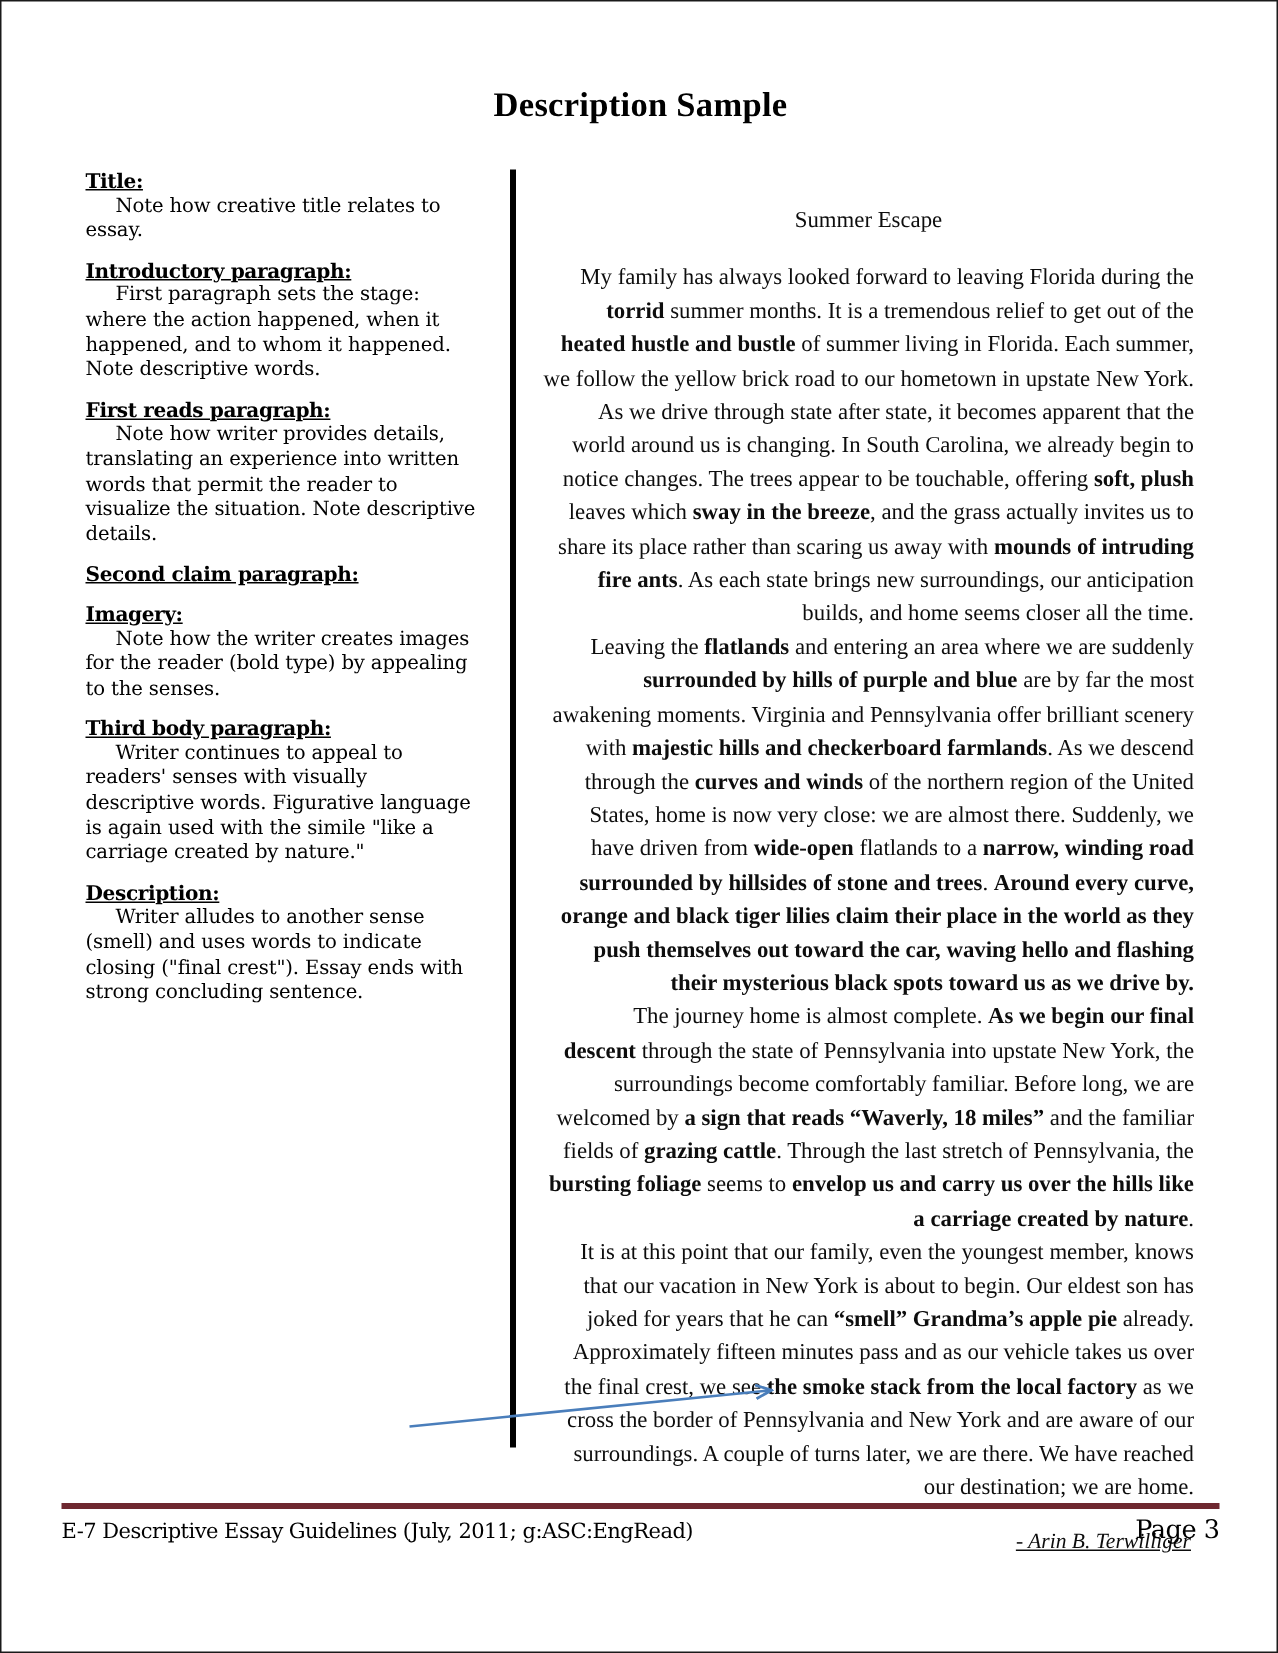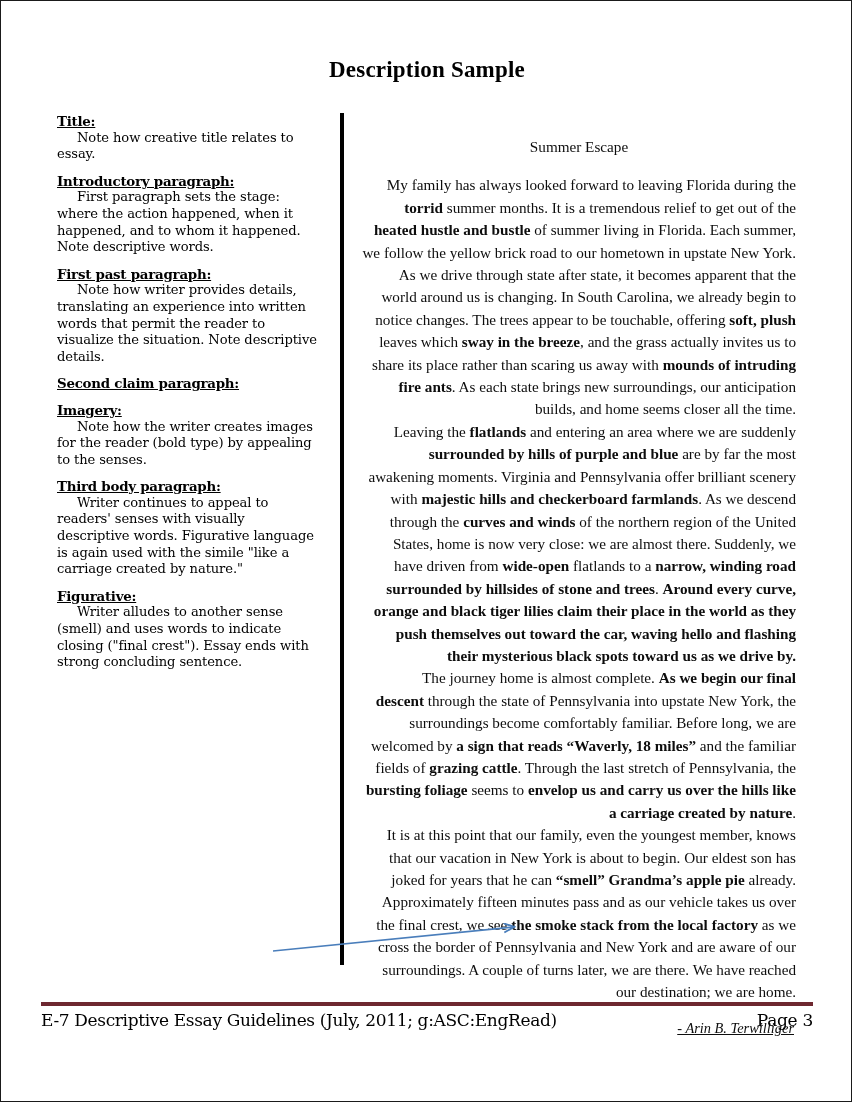--- a/index.html
+++ b/index.html
@@ -136,21 +136,21 @@
     left: 40px;
     top: 1009px;
     width: 772px;
     display: flex;
     align-items: baseline;
     justify-content: space-between;
     font-family: "DejaVu Serif", "Liberation Serif", serif;
     color: #000;
   }
   #footer-left {
-    font-size: 17px;
+    font-size: 14px;
     letter-spacing: -0.35px;
   }
   #footer-right {
     font-size: 17px;
     letter-spacing: -0.3px;
     text-align: right;
   }
 </style>
 </head>
 <body>
@@ -164,36 +164,36 @@
   <div id="annotations">
       <div class="ann-block">
         <span class="ann-head">Title:</span>
         <span class="ann-body">Note how creative title relates to essay.</span>
       </div>
       <div class="ann-block">
         <span class="ann-head">Introductory paragraph:</span>
         <span class="ann-body">First paragraph sets the stage: where the action happened, when it happened, and to whom it happened. Note descriptive words.</span>
       </div>
       <div class="ann-block">
-        <span class="ann-head">First past paragraph:</span>
+        <span class="ann-head">First reads paragraph:</span>
         <span class="ann-body">Note how writer provides details, translating an experience into written words that permit the reader to visualize the situation. Note descriptive details.</span>
       </div>
       <div class="ann-block">
         <span class="ann-head">Second claim paragraph:</span>
       </div>
       <div class="ann-block">
         <span class="ann-head">Imagery:</span>
         <span class="ann-body">Note how the writer creates images for the reader (bold type) by appealing to the senses.</span>
       </div>
       <div class="ann-block">
         <span class="ann-head">Third body paragraph:</span>
         <span class="ann-body">Writer continues to appeal to readers' senses with visually descriptive words. Figurative language is again used with the simile "like a carriage created by nature."</span>
       </div>
       <div class="ann-block">
-        <span class="ann-head">Figurative:</span>
+        <span class="ann-head">Description:</span>
         <span class="ann-body">Writer alludes to another sense (smell) and uses words to indicate closing ("final crest"). Essay ends with strong concluding sentence.</span>
       </div>
     </div>
 
   <div id="essay">
     <div id="essay-title">Summer Escape</div>
     <div id="essay-body">
         <div class="para"><span>My family has always looked forward to leaving Florida during the </span><b>torrid</b><span> summer months.  It is a tremendous relief to get out of the </span><b>heated hustle and bustle</b><span> of summer living in Florida.  Each summer, we follow the yellow brick road to our hometown in upstate New York.</span></div>
         <div class="para"><span>As we drive through state after state, it becomes apparent that the world around us is changing.  In South Carolina, we already begin to notice changes.  The trees appear to be touchable, offering </span><b>soft, plush</b><span> leaves which </span><b>sway in the breeze</b><span>, and the grass actually invites us to share its place rather than scaring us away with </span><b>mounds of intruding fire ants</b><span>.  As each state brings new surroundings, our anticipation builds, and home seems closer all the time.</span></div>
         <div class="para"><span>Leaving the </span><b>flatlands</b><span> and entering an area where we are suddenly </span><b>surrounded by hills of purple and blue</b><span> are by far the most awakening moments.  Virginia and Pennsylvania offer brilliant scenery with </span><b>majestic hills and checkerboard farmlands</b><span>.  As we descend through the </span><b>curves and winds</b><span> of the northern region of the United States, home is now very close: we are almost there.  Suddenly, we have driven from </span><b>wide-open</b><span> flatlands to a </span><b>narrow, winding road surrounded by hillsides of stone and trees</b><span>.  </span><b>Around every curve, orange and black tiger lilies claim their place in the world as they push themselves out toward the car, waving hello and flashing their mysterious black spots toward us as we drive by.</b></div>

